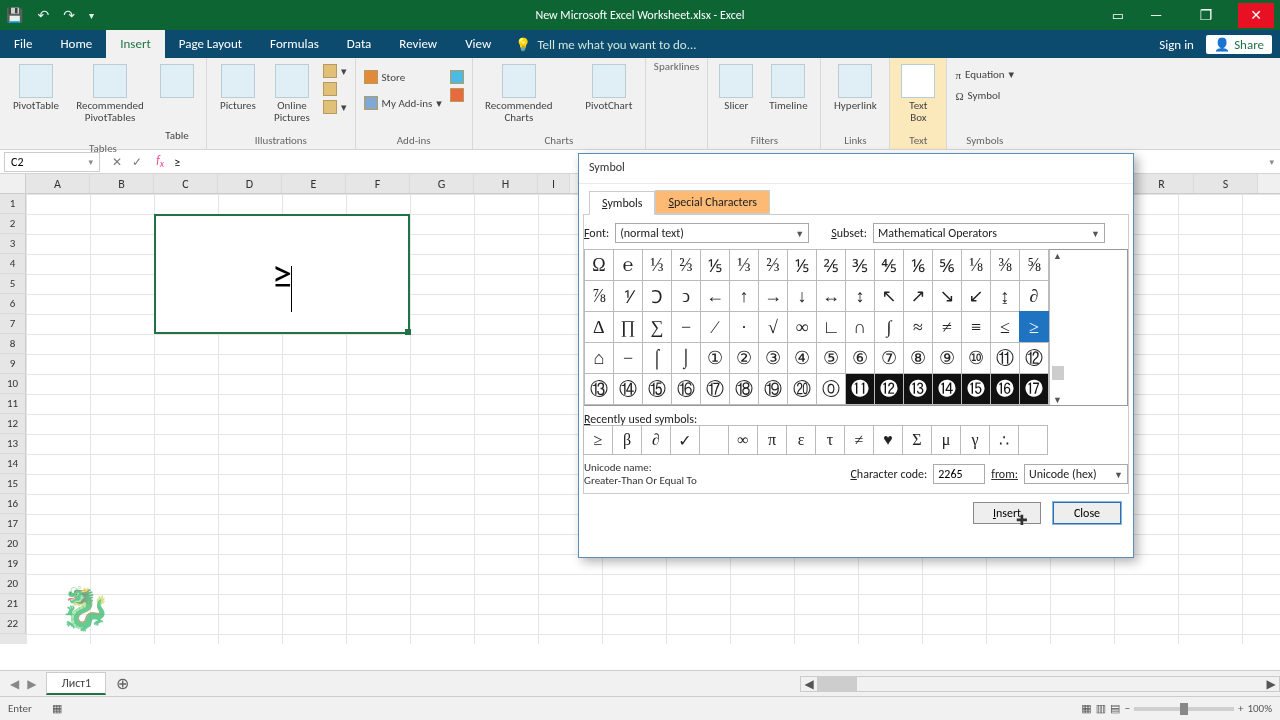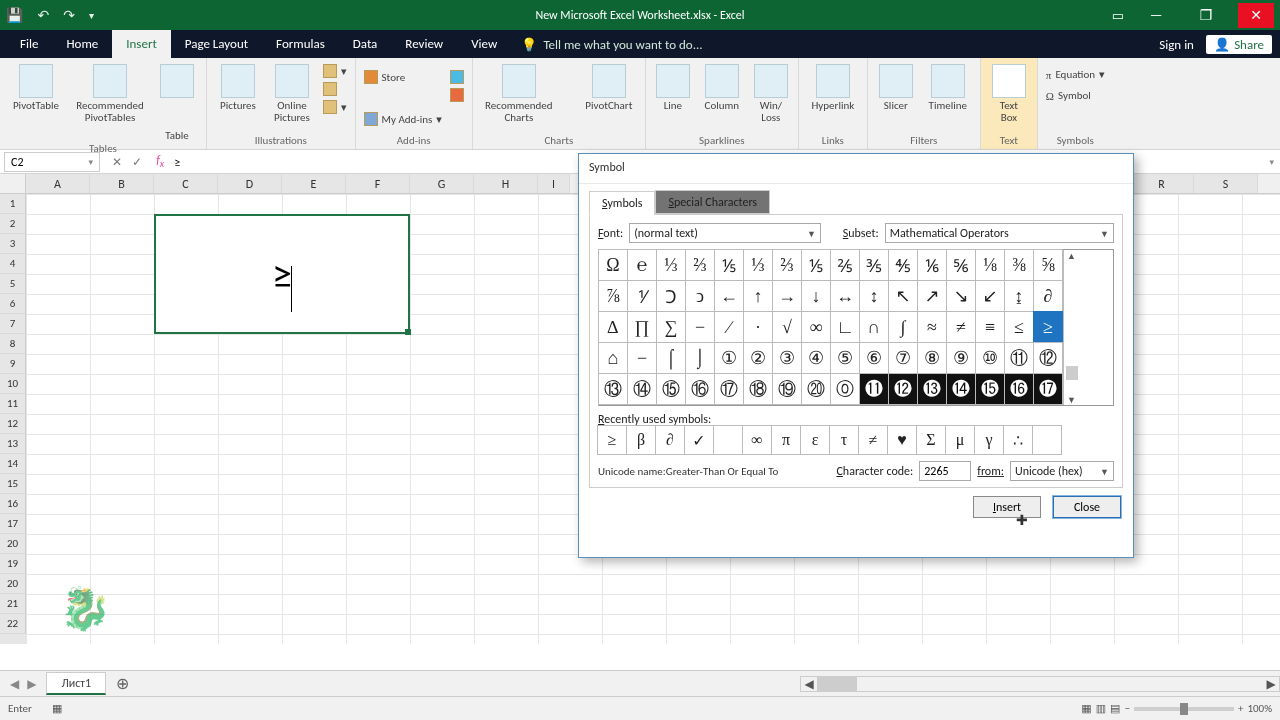--- a/index.html
+++ b/index.html
@@ -8,21 +8,21 @@
 
 .titlebar { height: 30px; background: #0c6533; display: flex; align-items: center; color: #fff; font-size: 12px; padding: 0 6px; }
 .titlebar .qat { display: flex; gap: 14px; align-items: center; }
 .titlebar .qat span { color: #fff; opacity: .9; font-size: 14px; }
 .titlebar .title { position:absolute; left:0; right:0; text-align:center; pointer-events:none; }
 .titlebar .wincontrols { margin-left: auto; display: flex; gap: 14px; align-items: center; font-size: 13px; }
 .titlebar .winbtn { width: 36px; text-align:center; font-size:14px; }
 .titlebar .close { background:#e81123; padding:4px 10px; }
 
 
-.ribbon-tabs { height: 28px; background: #0f172a; display: flex; align-items: center; font-size: 13px; color: #fff; padding-left: 6px; }
+.ribbon-tabs { height: 28px; background: #0c4a6e; display: flex; align-items: center; font-size: 13px; color: #fff; }
 .ribbon-tabs .tab { padding: 0 14px; height: 28px; line-height: 28px; cursor: pointer; }
 .ribbon-tabs .tab.active { background: #f1f1f1; color: #217346; }
 .ribbon-tabs .tellme { margin-left: 10px; flex: 1; color: #cfe8d9; display:flex; align-items:center; gap:6px; }
 .ribbon-tabs .right { margin-left: auto; display:flex; align-items:center; gap:12px; padding-right:8px; }
 .ribbon-tabs .share{ background:#fff; color:#217346; padding:2px 8px; border-radius:2px; display:flex; align-items:center; gap:4px;}
 
 
 .ribbon { height: 92px; background: #f1f1f1; border-bottom:1px solid #d4d4d4; display:flex; font-size:11px; color:#444; }
 .group { border-right:1px solid #d9d9d9; padding: 2px 8px 0; display:flex; flex-direction:column; }
 .group .items { flex:1; display:flex; align-items:flex-start; gap:8px; }
@@ -75,23 +75,23 @@
 
 .statusbar{position:absolute; bottom:0; left:0; right:0; height:24px; background:#f1f1f1; border-top:1px solid #ccc; display:flex; align-items:center; font-size:11px; color:#555; padding:0 8px;}
 .statusbar .zoom{margin-left:auto; display:flex; align-items:center; gap:4px;}
 .zoom .slider{width:100px; height:4px; background:#cfcfcf; position:relative;}
 .zoom .slider::after{content:""; position:absolute; left:50%; top:-4px; width:8px; height:12px; background:#888; transform:translateX(-50%);}
 
 
 .dialog{position:absolute; left:578px; top:153px; width:556px; height:405px; background:#fff; border:1px solid #5a8fb8; box-shadow:4px 4px 10px rgba(0,0,0,0.3); font-size:12px; color:#222;}
 .dlg-title{height:30px; background:#fff; border-bottom:1px solid #eaeaea; padding:6px 10px; font-size:12px; color:#333;}
 .dlg-tabs{display:flex; margin:6px 10px 0; font-size:12px;}
-.dlg-tab{padding:4px 12px; border:1px solid #ccc; background:#737373; cursor:pointer;}
+.dlg-tab{padding:4px 12px; border:1px solid #ccc; background:#fdba74; cursor:pointer;}
 .dlg-tab.active{background:#fff; border-bottom-color:#fff; position:relative; top:1px;}
-.dlg-body{border:1px solid #ccc; margin:0 10px 8px; padding:8px 8px 6px; }
+.dlg-body{border:1px solid #ccc; margin:0 4px 8px; padding:8px 0 6px; }
 .row{display:flex; align-items:center; gap:6px; margin-bottom:6px;}
 .row label{font-size:12px;}
 .sel{border:1px solid #a9a9a9; height:20px; background:#fff; display:flex; align-items:center; padding:0 4px; justify-content:space-between;}
 .sel .ar{font-size:9px; color:#555;}
 .symgrid{border:1px solid #999; position:relative;}
 .symrow{display:flex;}
 .sym{width:30px; height:32px; border:1px solid #bbb; margin:-1px 0 0 -1px; display:flex; align-items:center; justify-content:center; font-family: "Times New Roman","Segoe UI Symbol",serif; font-size:18px; background:#fff; cursor:pointer;}
 .sym.sel-hl{background:#1e74c0; color:#fff; border-color:#1e74c0;}
 .sym.dark{background:#111; color:#fff;}
 .sb{width:16px; border-left:1px solid #bbb; display:flex; flex-direction:column; justify-content:space-between; align-items:center; font-size:9px; color:#555;}
@@ -188,21 +188,21 @@
         <span>
             <span class="sic"></span>
           </span>
         <span><span class="sic"></span>▾</span>
       </div>
     </div>
     <div class="label">Illustrations</div>
   </div>
   <div class="group">
     <div class="items">
-      <div class="smrow" style="gap:28px; padding-top:10px;">
+      <div class="smrow" style="gap:12px; padding-top:10px;">
         <span>
             <span class="sic" style="background:#e18b3a;"></span>
             <span>Store</span>
           </span>
         <span><span class="sic" style="background:#7fa8d6;"></span><span>My Add-ins</span> ▾</span>
       </div>
       <div class="smrow" style="padding-top:10px;">
         <span>
             <span class="sic" style="background:#4bbbe6;"></span>
           </span>
@@ -237,58 +237,43 @@
           </div>
       </div>
       <div class="bigbtn">
           <div class="ico"></div>
           <span>PivotChart</span>
         </div>
     </div>
     <div class="label">Charts</div>
   </div>
   <div class="group">
-    <div class="items">
-      <div class="bigbtn" style="width:38px;">
-          <div class="ico"></div>
-          <span>Line</span>
-        </div>
-      <div class="bigbtn" style="width:44px;">
-          <div class="ico"></div>
-          <span>Column</span>
-        </div>
-      <div class="bigbtn" style="width:38px;">
-          <div class="ico"></div>
-          <span style="white-space:pre-line;">Win/
-Loss</span>
-        </div>
-    </div>
     <div class="label">Sparklines</div>
   </div>
   <div class="group">
     <div class="items">
+      <div class="bigbtn" style="width:40px;">
+          <div class="ico"></div>
+          <span>Slicer</span>
+        </div>
+      <div class="bigbtn" style="width:48px;">
+          <div class="ico"></div>
+          <span>Timeline</span>
+        </div>
+    </div>
+    <div class="label">Filters</div>
+  </div>
+  <div class="group">
+    <div class="items">
         <div class="bigbtn" style="width:52px;">
           <div class="ico"></div>
           <span>Hyperlink</span>
         </div>
       </div>
     <div class="label">Links</div>
-  </div>
-  <div class="group">
-    <div class="items">
-      <div class="bigbtn" style="width:40px;">
-          <div class="ico"></div>
-          <span>Slicer</span>
-        </div>
-      <div class="bigbtn" style="width:48px;">
-          <div class="ico"></div>
-          <span>Timeline</span>
-        </div>
-    </div>
-    <div class="label">Filters</div>
   </div>
   <div class="group" style="background:#fbe8bb;">
     <div class="items">
         <div class="bigbtn" style="width:40px;">
           <div class="ico" style="background:#fff;"></div>
           <span style="white-space:pre-line;">Text
 Box</span>
         </div>
       </div>
     <div class="label">Text</div>
@@ -506,21 +491,21 @@
         <div class="sym">τ</div>
         <div class="sym">≠</div>
         <div class="sym">♥</div>
         <div class="sym">Σ</div>
         <div class="sym">μ</div>
         <div class="sym">γ</div>
         <div class="sym">∴</div>
         <div class="sym blank"></div>
       </div>
     <div class="codes">
-      <div style="display:flex; flex-direction:row;">
+      <div style="display:flex; flex-direction:column;">
         <span class="u">Unicode name:</span>
         <span class="u">Greater-Than Or Equal To</span>
       </div>
       <div style="flex:1;"></div>
       <label class="underline-first">Character code:</label>
       <input value="2265" style="">
       <label style="text-decoration:underline; text-decoration-color:#333;">from:</label>
       <div class="sel" style="width:104px;">
           <span>Unicode (hex)</span>
           <span class="ar">▼</span>

